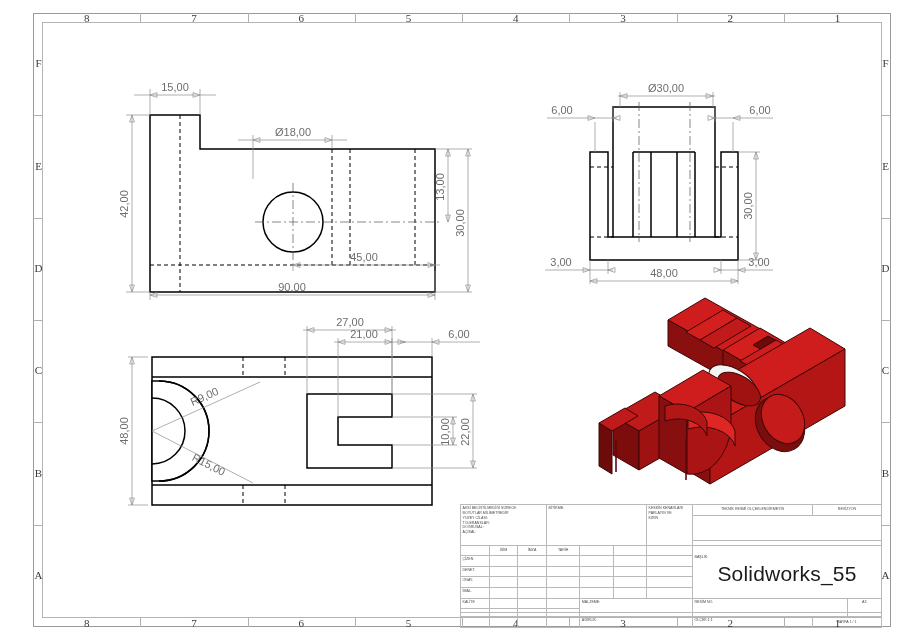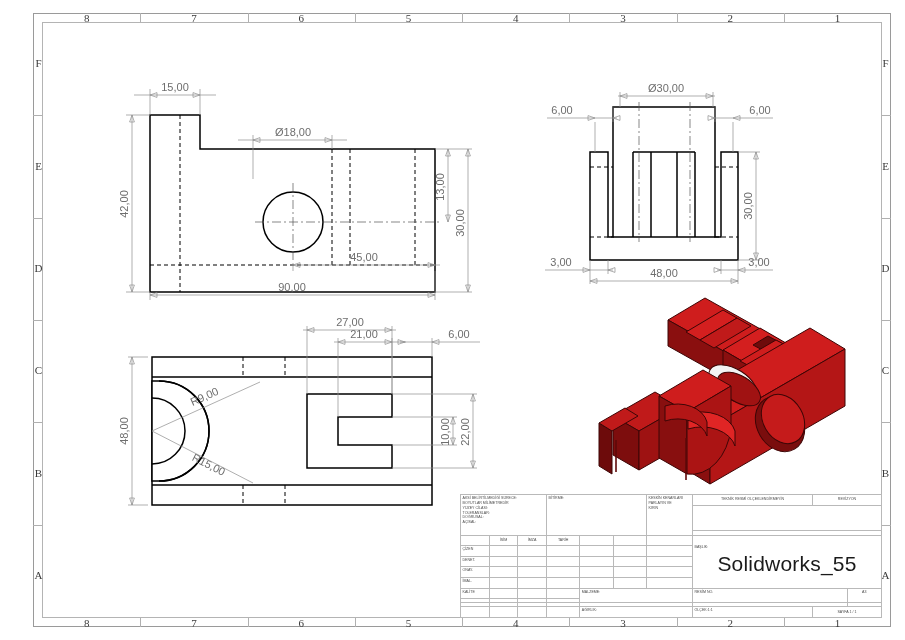--- a/index.html
+++ b/index.html
@@ -18,21 +18,21 @@
   svg{display:block;overflow:visible;}
   .solid{fill:none;stroke:#000;stroke-width:1.5;}
   .solidf{fill:#fff;stroke:#000;stroke-width:1.5;}
   .hidden-l{fill:none;stroke:#000;stroke-width:1;stroke-dasharray:4 3;}
   .center-l{fill:none;stroke:#555;stroke-width:.7;stroke-dasharray:9 3 2 3;}
   .dim{fill:none;stroke:#8c8c8c;stroke-width:.7;}
   .dimtxt{font-family:"Liberation Sans",sans-serif;font-size:11px;fill:#6e6e6e;}
 
   
   .tb{position:absolute;left:460px;top:494px;width:422px;height:124px;}
-  .tb table{border-collapse:collapse;width:100%;height:100%;table-layout:fixed;}
+  .tb table{border-collapse:collapse;width:100%;height:100%;table-layout:fixed;margin-top:10px;}
   .tb td{border:.8px solid #b9b9b9;font-size:3.6px;color:#4a4a4a;
          vertical-align:top;padding:1px 1.5px;line-height:1.35;overflow:hidden;white-space:nowrap;}
   .tb td.ctr{text-align:center;vertical-align:middle;}
   .tb td.mid{vertical-align:middle;}
   .big-title{font-size:21px;color:#1a1a1a;text-align:center;letter-spacing:.2px;}
   .a3{font-size:11px;color:#1a1a1a;text-align:center;}
 </style>
 </head>
 <body>
 

